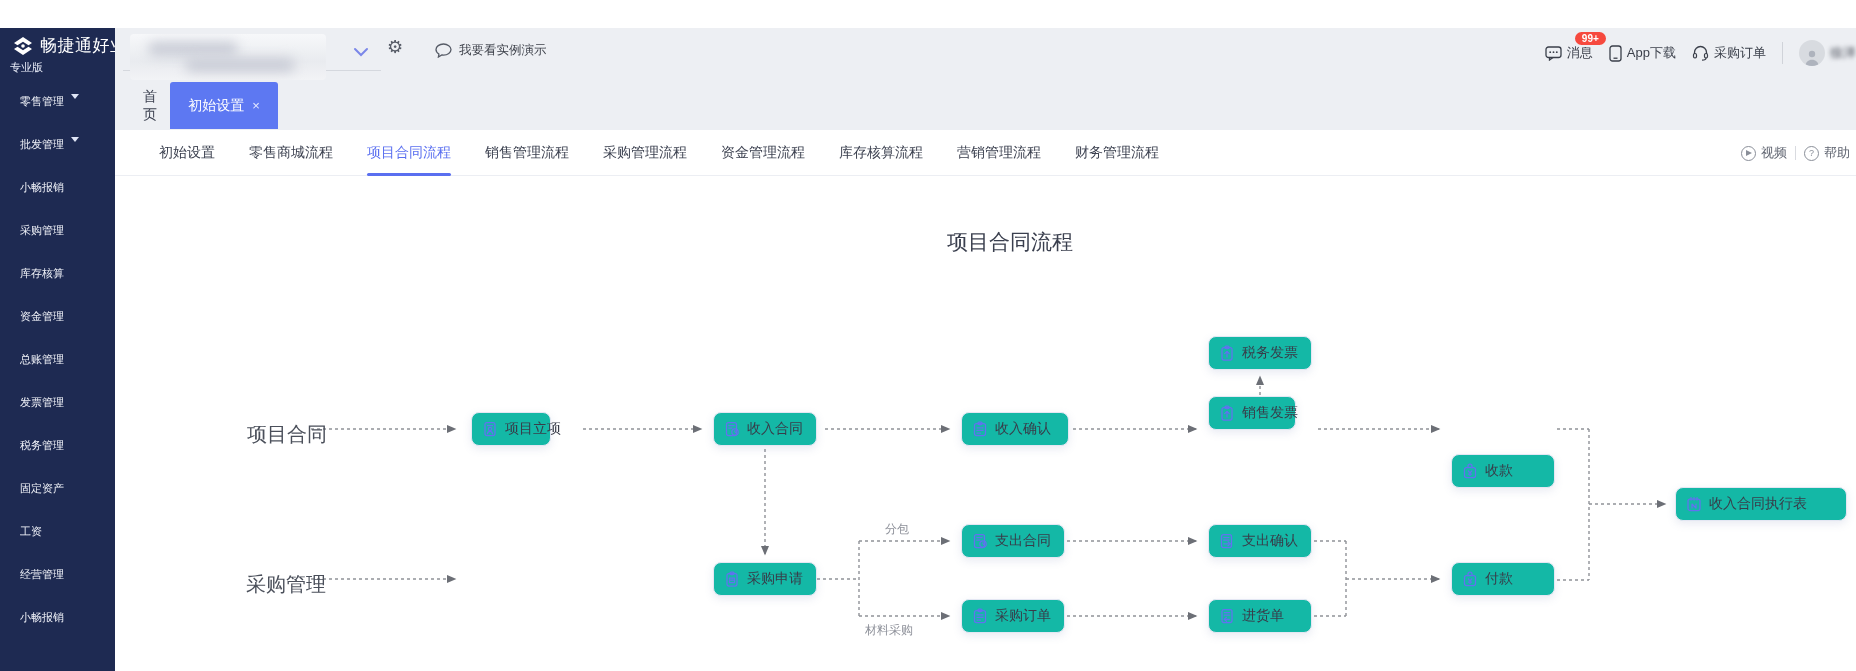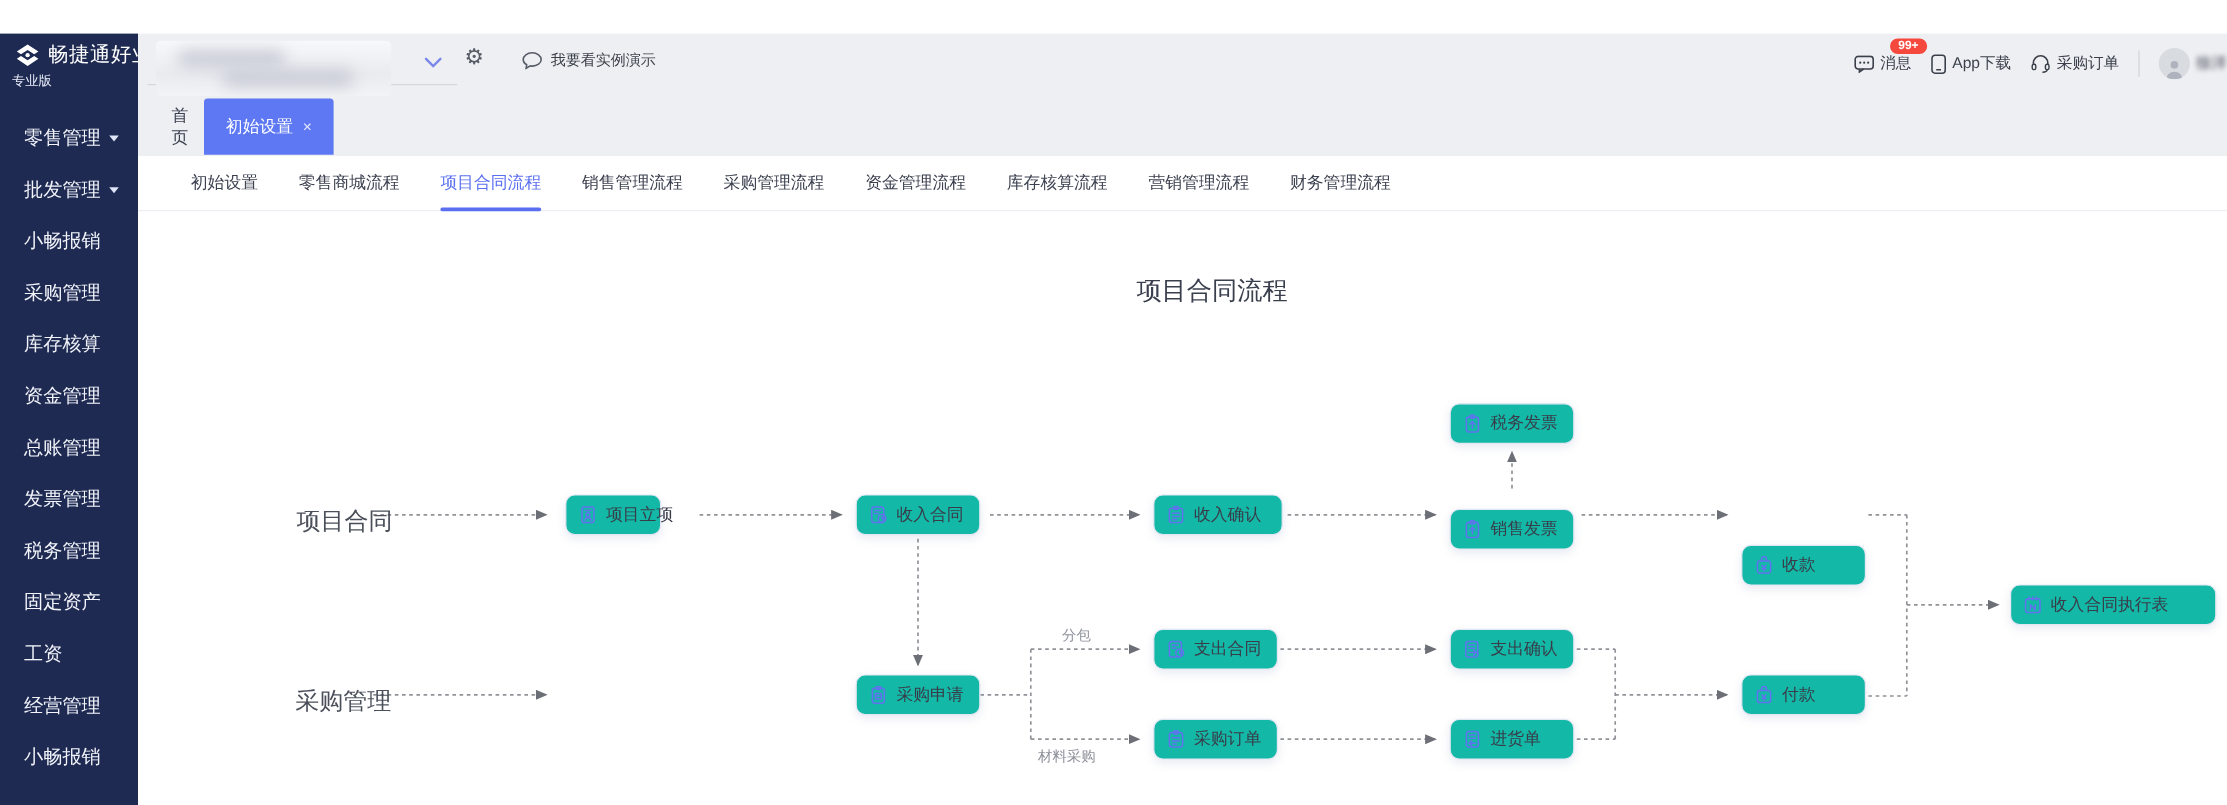--- a/index.html
+++ b/index.html
@@ -8,22 +8,22 @@
 
   
   #top-strip { position:absolute; left:0; top:0; width:1856px; height:28px; background:#fff; }
 
   
   #side-col { position:absolute; left:0; top:28px; width:115px; height:643px; background:#1e2a52; color:#fff; }
   #logo-row { position:absolute; left:12px; top:6px; display:flex; align-items:center; gap:6px; }
   #brand-name { font-size:17px; color:#fff; white-space:nowrap; letter-spacing:.5px; }
   #edition { position:absolute; left:10px; top:32px; font-size:11px; color:#e8ecf8; }
   #menu { position:absolute; left:0; top:66px; width:115px; list-style:none; }
-  #menu li { height:43px; display:flex; align-items:center; padding-left:20px;
-    font-size:16px; color:#f2f4fa; cursor:pointer; white-space:nowrap; }
+  #menu li { height:43px; display:flex; padding-left:20px;
+    font-size:11px; color:#f2f4fa; cursor:pointer; white-space:nowrap; }
   #menu li .caret { width:0; height:0; border-left:4.5px solid transparent; border-right:4.5px solid transparent;
     border-top:5px solid #dfe5f6; margin-left:7px; }
 
   
   #hdr { position:absolute; left:115px; top:28px; width:1741px; height:102px; background:#edeff3; }
   #company-underline { position:absolute; left:8px; top:42px; width:258px; border-bottom:1px solid #d5d8de; }
   #company-blur { position:absolute; left:15px; top:6px; width:196px; height:46px; border-radius:4px;
     background:linear-gradient(180deg,#f7f8fa 0%,#e9ebef 60%,#f2f3f6 100%); overflow:hidden; }
   #company-blur .blob { position:absolute; background:#c9ccd6; filter:blur(6px); border-radius:8px; }
   .b1 { left:18px; top:8px; width:90px; height:14px; }
@@ -215,20 +215,33 @@
       <div class="ctab">初始设置</div>
       <div class="ctab">零售商城流程</div>
       <div class="ctab active">项目合同流程</div>
       <div class="ctab">销售管理流程</div>
       <div class="ctab">采购管理流程</div>
       <div class="ctab">资金管理流程</div>
       <div class="ctab">库存核算流程</div>
       <div class="ctab">营销管理流程</div>
       <div class="ctab">财务管理流程</div>
     </div>
+  <div id="ctabs-right">
+    <span class="hlink">
+      <span class="help-ico">
+          <span class="play-tri"></span>
+        </span>
+      <span>视频</span>
+    </span>
+    <span class="vdiv"></span>
+    <span class="hlink">
+      <span class="help-ico">?</span>
+      <span>帮助</span>
+    </span>
+  </div>
 
   <div id="canvas">
     <div id="flow-title">项目合同流程</div>
 
     <svg id="connectors" width="1741" height="495">
       <defs>
         <marker id="arw" markerWidth="8" markerHeight="8" refX="6" refY="3" orient="auto">
           <path d="M0,0 L7,3 L0,6 Z" fill="#6c6f76"></path>
         </marker>
       </defs>
@@ -292,21 +305,21 @@
             <svg width="16" height="16" viewBox="0 0 16 16" fill="none" stroke="#6271f0" stroke-width="1.25" stroke-linecap="round" stroke-linejoin="round">
               <rect x="2.5" y="2.5" width="11" height="12" rx="2"></rect>
               <rect x="6" y="1" width="4" height="2.6" rx="1"></rect>
               <line x1="5" y1="6.8" x2="11" y2="6.8"></line>
               <line x1="5" y1="9.4" x2="11" y2="9.4"></line>
               <line x1="5" y1="12" x2="8.5" y2="12"></line>
             </svg>
           </span>
           <span class="nlabel">收入确认</span>
         </div>
-        <div class="node" style="left: 1093px; top: 248px; width: 104px;">
+        <div class="node" style="left: 1093px; top: 220px; width: 88px;">
           <span class="nicon">
             <svg width="16" height="16" viewBox="0 0 16 16" fill="none" stroke="#6271f0" stroke-width="1.25" stroke-linecap="round" stroke-linejoin="round">
               <rect x="3" y="2.5" width="10" height="12.5" rx="2"></rect>
               <rect x="6" y="1" width="4" height="2.6" rx="1"></rect>
               <line x1="8" y1="12" x2="8" y2="6.5"></line>
               <path d="M5.8 8.6 L8 6.4 L10.2 8.6"></path>
             </svg>
           </span>
           <span class="nlabel">销售发票</span>
         </div>

